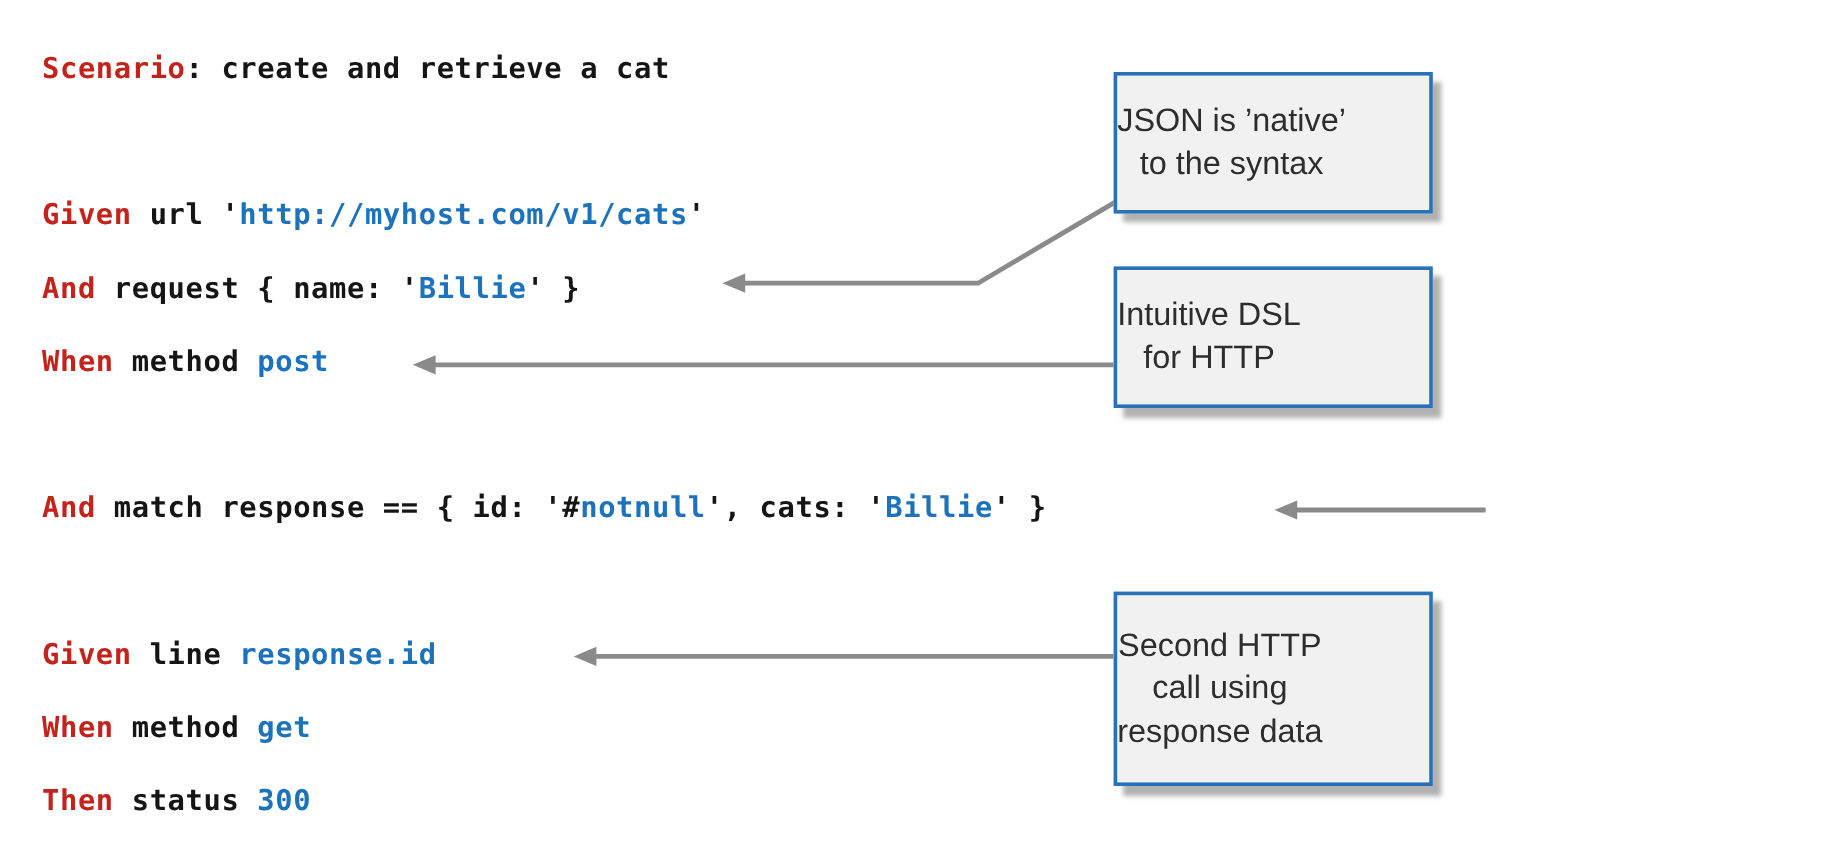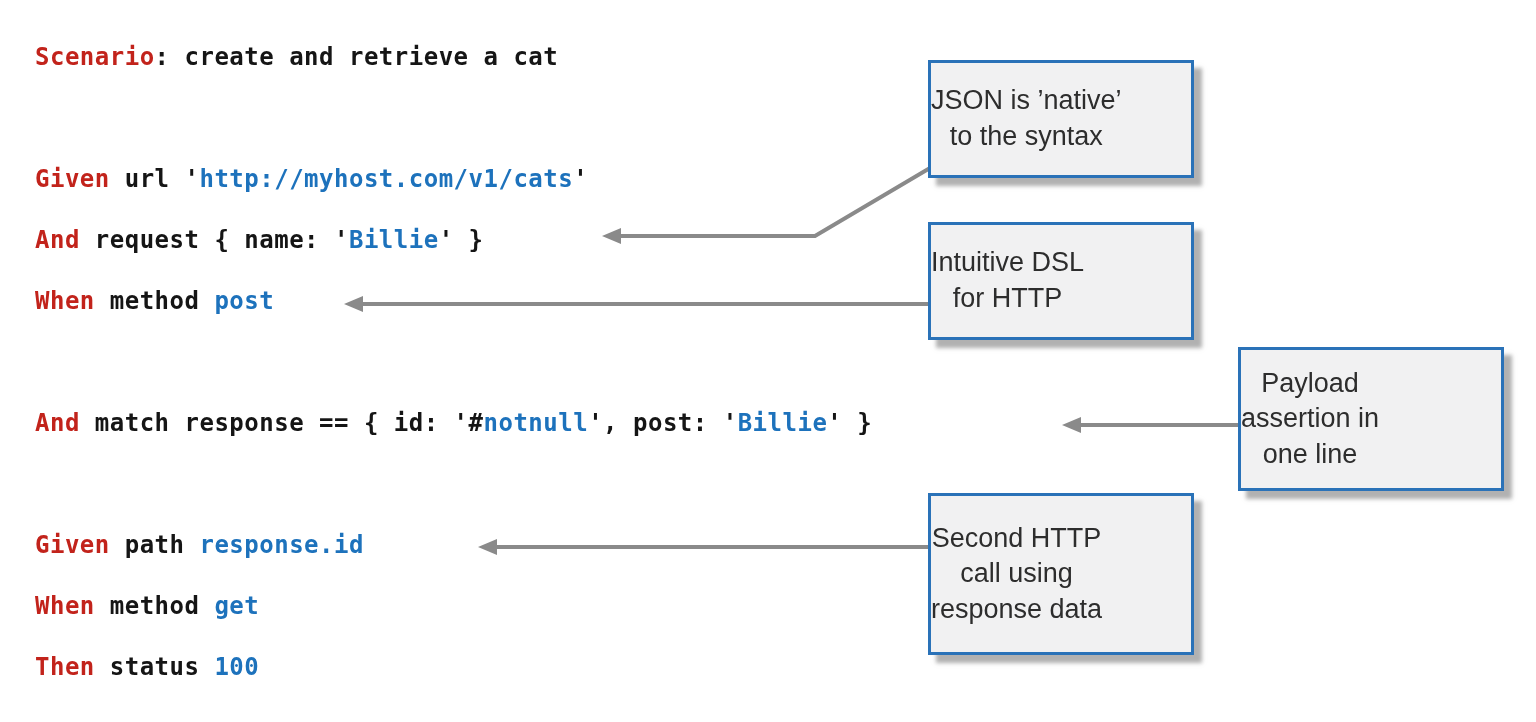--- a/index.html
+++ b/index.html
@@ -49,24 +49,24 @@
 </head>
 <body>
 
 <div class="canvas">
 
   <div class="code-block" id="code">
       <div class="code-line" style="top: 57px;"><span class="seg-keyword">Scenario</span><span class="seg-plain">: create and retrieve a cat</span></div>
       <div class="code-line" style="top: 179px;"><span class="seg-keyword">Given</span><span class="seg-plain"> url '</span><span class="seg-value">http://myhost.com/v1/cats</span><span class="seg-plain">'</span></div>
       <div class="code-line" style="top: 240px; text-align: right;"><span class="seg-keyword">And</span><span class="seg-plain"> request { name: '</span><span class="seg-value">Billie</span><span class="seg-plain">' }</span></div>
       <div class="code-line" style="top: 301px;"><span class="seg-keyword">When</span><span class="seg-plain"> method </span><span class="seg-value">post</span></div>
-      <div class="code-line" style="top: 423px;"><span class="seg-keyword">And</span><span class="seg-plain"> match response == { id: '#</span><span class="seg-value">notnull</span><span class="seg-plain">', post: '</span><span class="seg-value">Billie</span><span class="seg-plain">' }</span></div>
-      <div class="code-line" style="top: 545px;"><span class="seg-keyword">Given</span><span class="seg-plain"> path </span><span class="seg-value">response.id</span></div>
+      <div class="code-line" style="top: 423px;"><span class="seg-keyword">And</span><span class="seg-plain"> match response == { id: '#</span><span class="seg-value">notnull</span><span class="seg-plain">', cats: '</span><span class="seg-value">Billie</span><span class="seg-plain">' }</span></div>
+      <div class="code-line" style="top: 545px;"><span class="seg-keyword">Given</span><span class="seg-plain"> line </span><span class="seg-value">response.id</span></div>
       <div class="code-line" style="top: 606px;"><span class="seg-keyword">When</span><span class="seg-plain"> method </span><span class="seg-value">get</span></div>
-      <div class="code-line" style="top: 667px;"><span class="seg-keyword">Then</span><span class="seg-plain"> status </span><span class="seg-value">100</span></div>
+      <div class="code-line" style="top: 667px;"><span class="seg-keyword">Then</span><span class="seg-plain"> status </span><span class="seg-value">300</span></div>
     </div>
 
   <svg class="connectors" viewBox="0 0 1536 722" xmlns="http://www.w3.org/2000/svg">
     <g stroke="#8a8a8a" stroke-width="4" fill="none">
       <path d="M 618 236 L 815 236 L 930 168"></path>
       <path d="M 360 304 L 928 304"></path>
       <path d="M 1078 425 L 1238 425"></path>
       <path d="M 494 547 L 928 547"></path>
     </g>
     <g fill="#8a8a8a" stroke="none">
@@ -78,24 +78,19 @@
   </svg>
 
   <div class="callout callout-1">
     <span>JSON is ’native’
 to the syntax</span>
   </div>
   <div class="callout callout-2">
     <span>Intuitive DSL
 for HTTP</span>
   </div>
-  <div class="callout callout-3">
-    <span>Payload
-assertion in
-one line</span>
-  </div>
   <div class="callout callout-4">
     <span>Second HTTP
 call using
 response data</span>
   </div>
 
 </div>
 
 </body></html>

